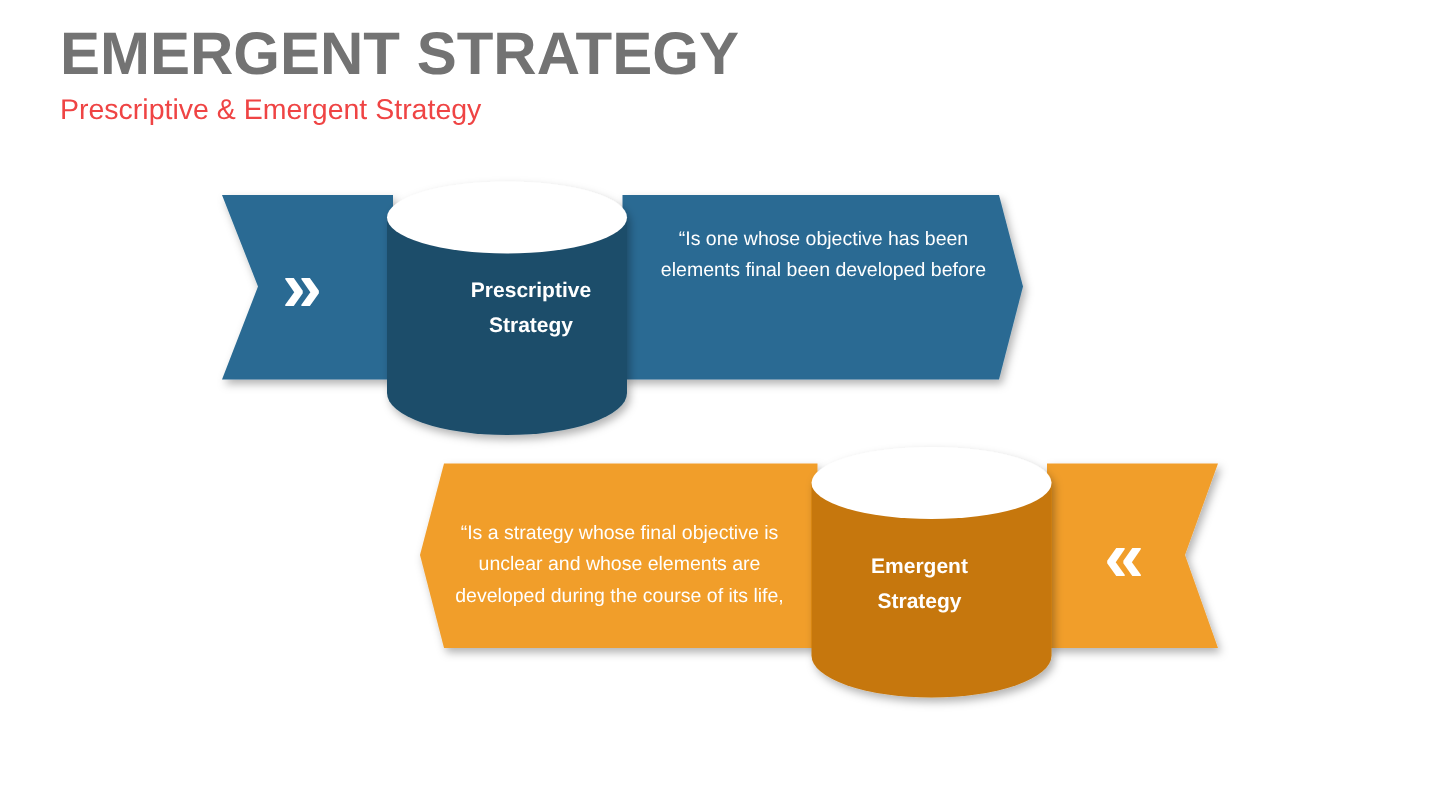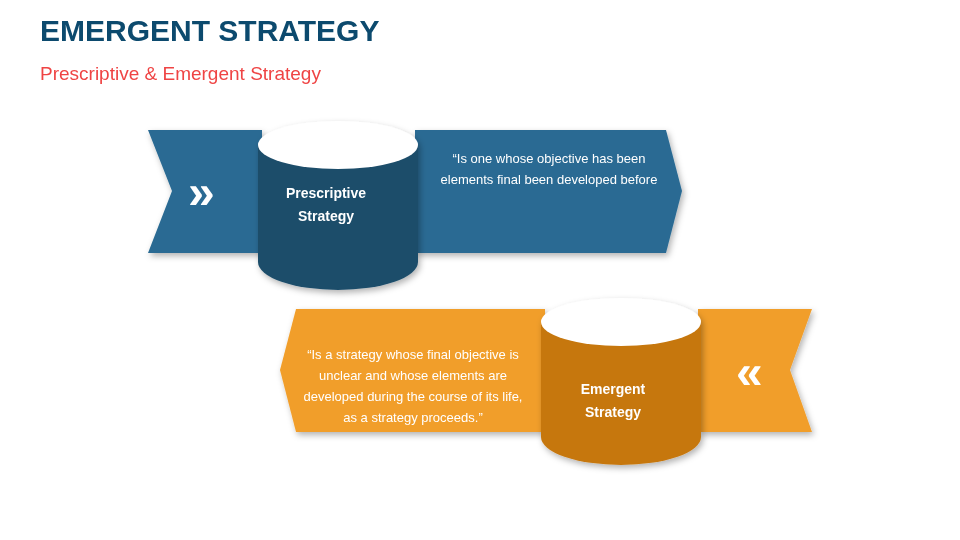--- a/index.html
+++ b/index.html
@@ -3,21 +3,21 @@
 <meta charset="utf-8">
 <style>
   html, body { margin: 0; padding: 0; }
   body {
     width: 960px; height: 540px; position: relative; overflow: hidden;
     background: #ffffff;
     font-family: "Liberation Sans", "DejaVu Sans", sans-serif;
   }
   .title {
     position: absolute; left: 40px; top: 14px;
-    font-size: 30px; font-weight: bold; color: #0c4a6e; letter-spacing: 0px;
+    font-size: 40px; font-weight: bold; color: #737373; letter-spacing: 0px;
   }
   .subtitle {
     position: absolute; left: 40px; top: 63px;
     font-size: 19px; color: #ef4444;
   }
   svg.diagram { position: absolute; left: 0; top: 0; }
   .text-block {
     position: absolute; color: #ffffff; font-weight: normal; text-align: center;
     font-size: 13px; line-height: 21px;
   }
@@ -56,32 +56,31 @@
     <polygon points="296,309 545,309 545,432 296,432 280,370" fill="#f19e2c" filter="url(#sh)"></polygon>
     <polygon points="698,309 812,309 790,370 812,432 698,432" fill="#f19e2c" filter="url(#sh)"></polygon>
   </g>
   <g filter="url(#sh)">
     <path d="M541,322 L541,437 A80,28 0 0 0 701,437 L701,322 Z" fill="#c6770d"></path>
     <ellipse cx="621" cy="322" rx="80" ry="24" fill="#ffffff"></ellipse>
   </g>
 </svg>
 
 <div class="chev" style="left:188px; top:168px;">»</div>
-<div class="label-block" style="left:258px; top:182px; width:136px;">
+<div class="label-block" style="left:258px; top:182px; width:136px;padding-left:28px;">
   <div>Prescriptive</div>
   <div>Strategy</div>
 </div>
 <div class="text-block" style="left:418px; top:148px; width:262px;">
   <div>“Is one whose objective has been</div>
   <div>elements final been developed before</div>
 </div>
 
 <div class="text-block" style="left:282px; top:324px; width:262px;margin-top:20px;">
   <div>“Is a strategy whose final objective is</div>
   <div>unclear and whose elements are</div>
   <div>developed during the course of its life,</div>
-  <div>as a strategy proceeds.”</div>
 </div>
-<div class="label-block" style="left:541px; top:366px; width:144px;margin-top:12px;">
+<div class="label-block" style="left:541px; top:366px; width:144px;">
   <div>Emergent</div>
   <div>Strategy</div>
 </div>
 <div class="chev" style="left:736px; top:348px;">«</div>
 
 </body></html>

